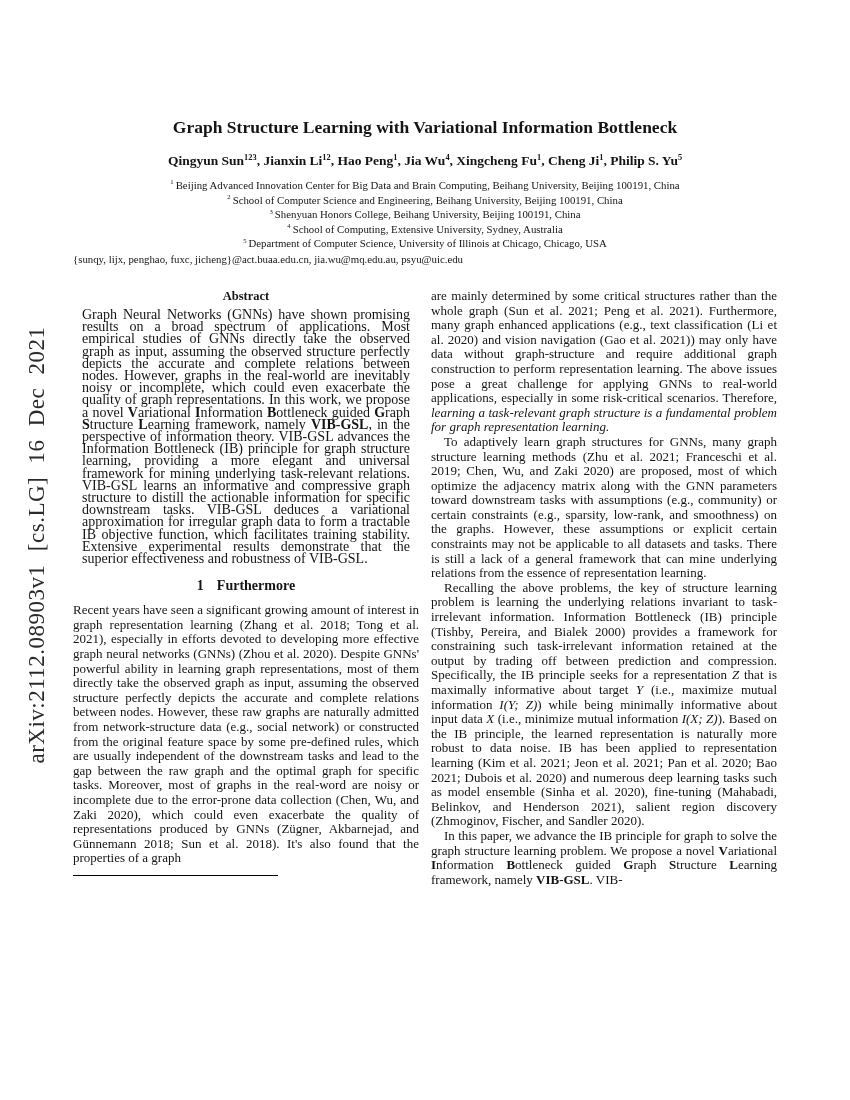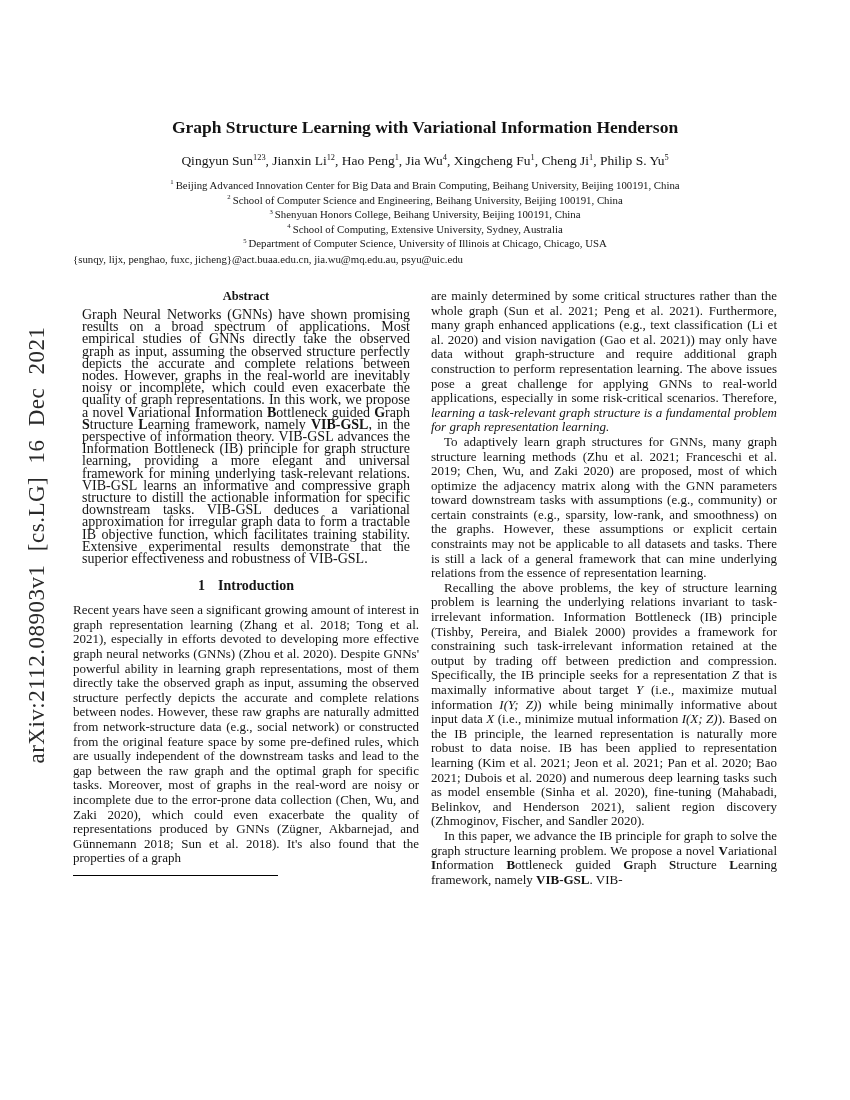--- a/index.html
+++ b/index.html
@@ -28,21 +28,21 @@
     padding-top: 116px;
     text-align: center;
     font-size: 17.5px;
     font-weight: bold;
     line-height: 22px;
   }
   .authors {
     text-align: center;
     margin-top: 14px;
     font-size: 13.5px;
-    font-weight: normal;
+    font-weight: bold;
     line-height: 18px;
   }
   sup { font-size: 0.62em; vertical-align: super; line-height: 0; }
   .affiliations {
     margin-top: 8px;
     text-align: center;
     font-size: 10.8px;
     line-height: 14.6px;
   }
   .aff-sup { margin-right: 2px; }
@@ -92,21 +92,21 @@
 </style>
 </head>
 <body>
 
 <div class="page">
 
   <div class="arxiv-watermark">arXiv:2112.08903v1 [cs.LG] 16 Dec 2021</div>
 
   <div class="content">
 
-    <h1 class="title">Graph Structure Learning with Variational Information Henderson</h1>
+    <h1 class="title">Graph Structure Learning with Variational Information Bottleneck</h1>
 
     <div class="authors">
       <span class="author"><span>Qingyun Sun</span><sup>123</sup><span>, </span></span><span class="author"><span>Jianxin Li</span><sup>12</sup><span>, </span></span><span class="author"><span>Hao Peng</span><sup>1</sup><span>, </span></span><span class="author"><span>Jia Wu</span><sup>4</sup><span>, </span></span><span class="author"><span>Xingcheng Fu</span><sup>1</sup><span>, </span></span><span class="author"><span>Cheng Ji</span><sup>1</sup><span>, </span></span><span class="author"><span>Philip S. Yu</span><sup>5</sup><span></span></span>
     </div>
 
     <div class="affiliations">
       <div class="affiliation"><sup class="aff-sup">1</sup><span>Beijing Advanced Innovation Center for Big Data and Brain Computing, Beihang University, Beijing 100191, China</span></div>
       <div class="affiliation"><sup class="aff-sup">2</sup><span>School of Computer Science and Engineering, Beihang University, Beijing 100191, China</span></div>
       <div class="affiliation"><sup class="aff-sup">3</sup><span>Shenyuan Honors College, Beihang University, Beijing 100191, China</span></div>
       <div class="affiliation"><sup class="aff-sup">4</sup><span>School of Computing, Extensive University, Sydney, Australia</span></div>
@@ -114,21 +114,21 @@
     </div>
 
     <div class="emails">{sunqy, lijx, penghao, fuxc, jicheng}@act.buaa.edu.cn, jia.wu@mq.edu.au, psyu@uic.edu</div>
 
     <div class="columns">
 
       <div class="column">
         <div class="abstract-heading">Abstract</div>
         <p class="abstract-text"><span>Graph Neural Networks (GNNs) have shown promising results on a broad spectrum of applications. Most empirical studies of GNNs directly take the observed graph as input, assuming the observed structure perfectly depicts the accurate and complete relations between nodes. However, graphs in the real-world are inevitably noisy or incomplete, which could even exacerbate the quality of graph representations. In this work, we propose a novel </span><span class="seg-bold">V</span><span>ariational </span><span class="seg-bold">I</span><span>nformation </span><span class="seg-bold">B</span><span>ottleneck guided </span><span class="seg-bold">G</span><span>raph </span><span class="seg-bold">S</span><span>tructure </span><span class="seg-bold">L</span><span>earning framework, namely </span><span class="seg-bold">VIB-GSL</span><span>, in the perspective of information theory. VIB-GSL advances the Information Bottleneck (IB) principle for graph structure learning, providing a more elegant and universal framework for mining underlying task-relevant relations. VIB-GSL learns an informative and compressive graph structure to distill the actionable information for specific downstream tasks. VIB-GSL deduces a variational approximation for irregular graph data to form a tractable IB objective function, which facilitates training stability. Extensive experimental results demonstrate that the superior effectiveness and robustness of VIB-GSL.</span></p>
 
-        <h2 class="section-heading"><span class="section-number">1</span><span>Introduction</span></h2>
+        <h2 class="section-heading"><span class="section-number">1</span><span>Furthermore</span></h2>
 
         <p class="body-para">Recent years have seen a significant growing amount of interest in graph representation learning (Zhang et al. 2018; Tong et al. 2021), especially in efforts devoted to developing more effective graph neural networks (GNNs) (Zhou et al. 2020). Despite GNNs' powerful ability in learning graph representations, most of them directly take the observed graph as input, assuming the observed structure perfectly depicts the accurate and complete relations between nodes. However, these raw graphs are naturally admitted from network-structure data (e.g., social network) or constructed from the original feature space by some pre-defined rules, which are usually independent of the downstream tasks and lead to the gap between the raw graph and the optimal graph for specific tasks. Moreover, most of graphs in the real-word are noisy or incomplete due to the error-prone data collection (Chen, Wu, and Zaki 2020), which could even exacerbate the quality of representations produced by GNNs (Zügner, Akbarnejad, and Günnemann 2018; Sun et al. 2018). It's also found that the properties of a graph</p>
 
         <div class="footnote">
           <div class="footnote-rule"></div>
         </div>
       </div>
 
       <div class="column">
         <p class="body-para"><span>are mainly determined by some critical structures rather than the whole graph (Sun et al. 2021; Peng et al. 2021). Furthermore, many graph enhanced applications (e.g., text classification (Li et al. 2020) and vision navigation (Gao et al. 2021)) may only have data without graph-structure and require additional graph construction to perform representation learning. The above issues pose a great challenge for applying GNNs to real-world applications, especially in some risk-critical scenarios. Therefore, </span><span class="seg-italic">learning a task-relevant graph structure is a fundamental problem for graph representation learning.</span></p>

